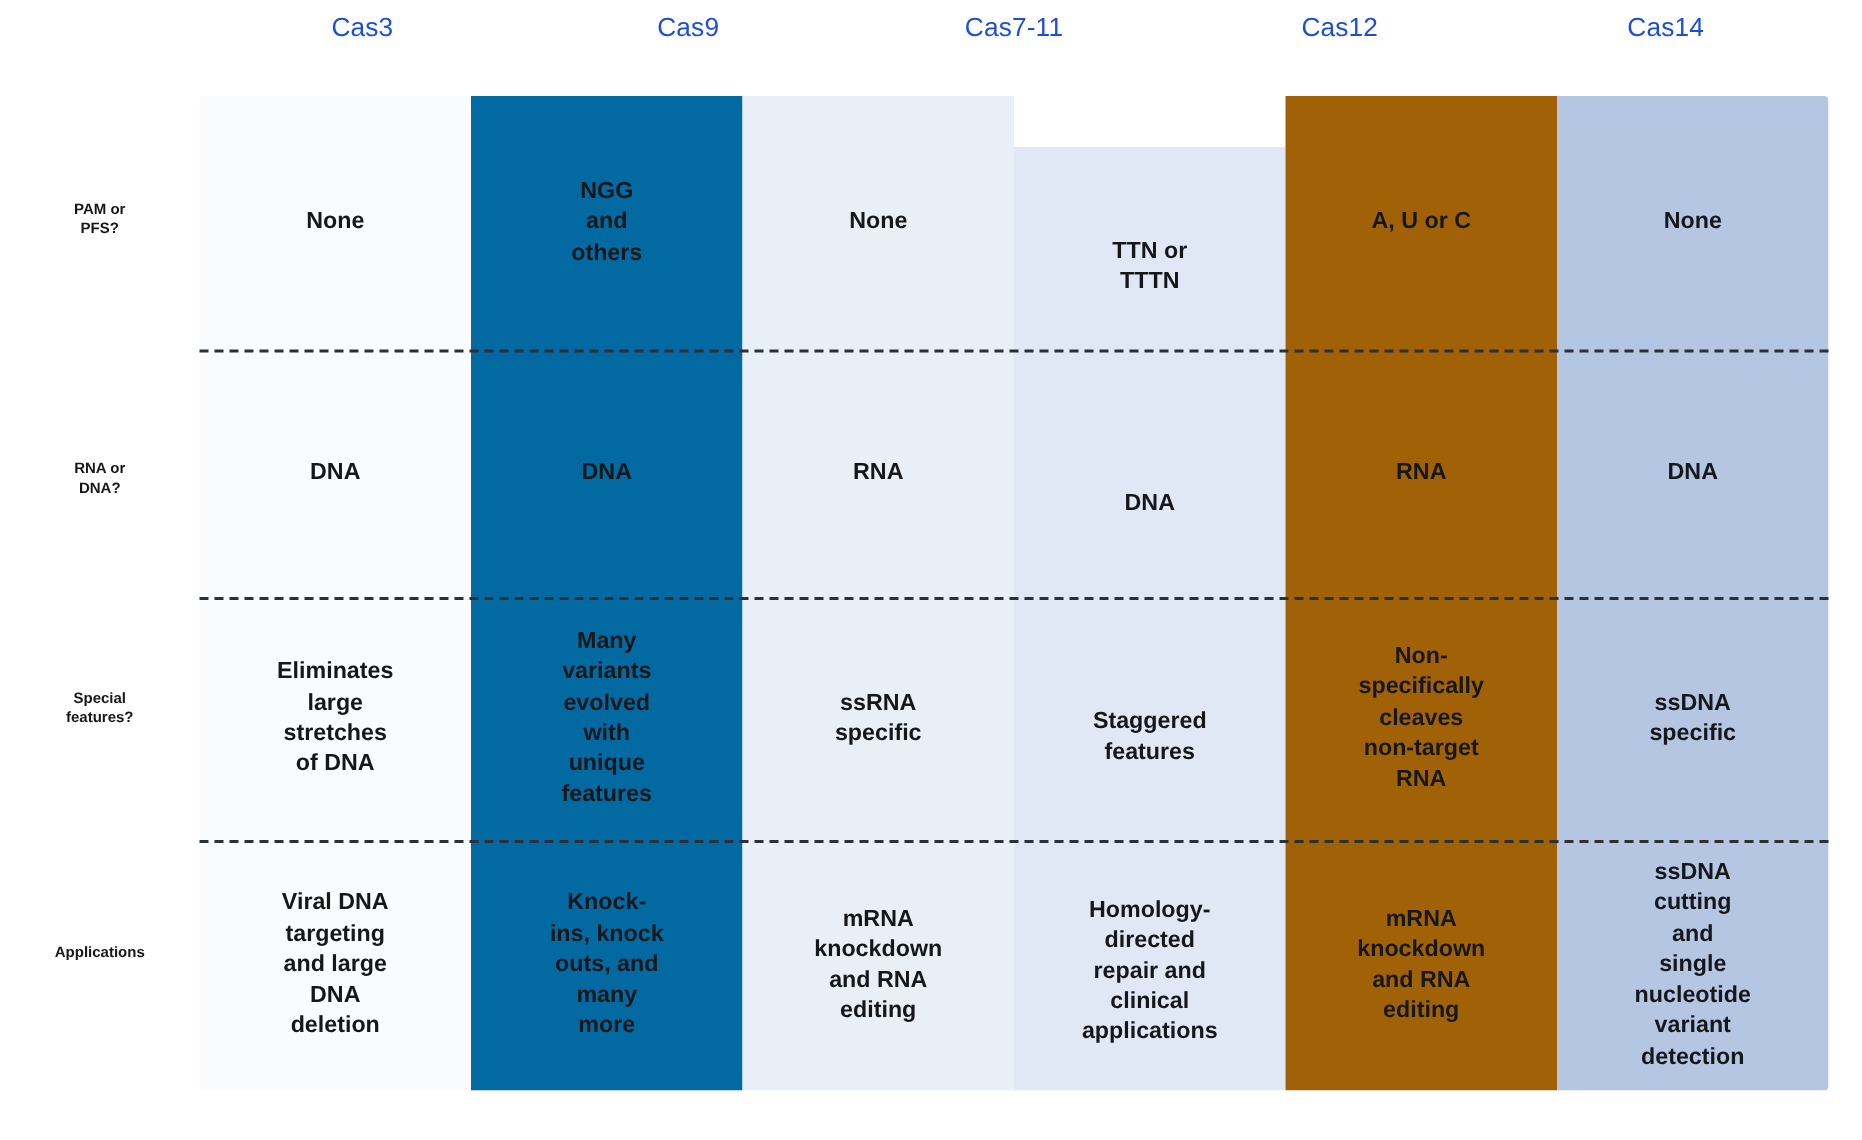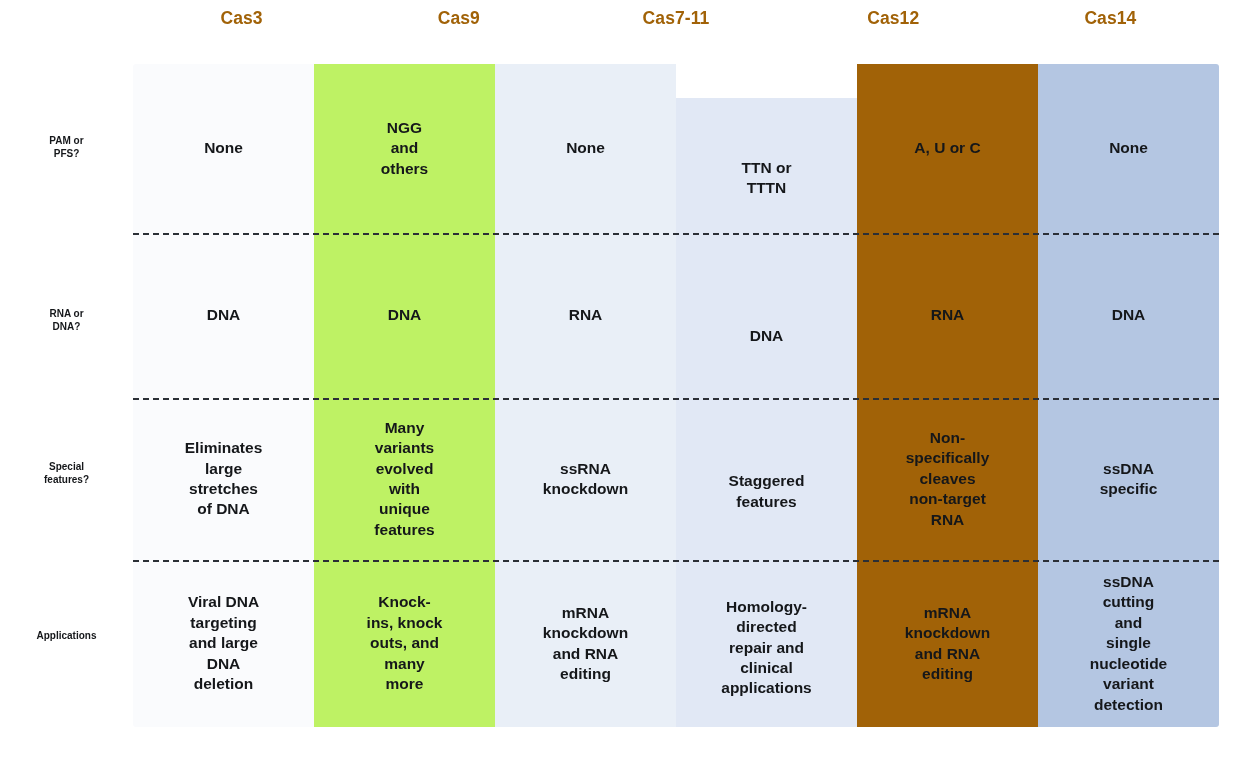--- a/index.html
+++ b/index.html
@@ -31,23 +31,23 @@
     width: 1086px;
     height: 64px;
     display: flex;
   }
   .col-header {
     flex: 1 1 0;
     display: flex;
     align-items: center;
     justify-content: center;
     font-size: 17.5px;
-    font-weight: bold;
+    font-weight: normal;
     letter-spacing: 0.1px;
-    color: #a16207;
+    color: #1d4ed8;
     padding-bottom: 28px;
     box-sizing: border-box;
   }
 
   
   #table-body {
     position: absolute;
     left: 133px;
     top: 64px;
     width: 1086px;
@@ -128,21 +128,21 @@
 large
 stretches
 of DNA</div>
       <div class="cell r3">Viral DNA
 targeting
 and large
 DNA
 deletion</div>
     </div>
 
-    <div class="col-band" style="background: #bef264;">
+    <div class="col-band" style="background: #0369a1;">
       <div class="cell r0">NGG
 and
 others</div>
       <div class="cell r1">DNA</div>
       <div class="cell r2">Many
 variants
 evolved
 with
 unique
 features</div>
@@ -150,21 +150,21 @@
 ins, knock
 outs, and
 many
 more</div>
     </div>
 
     <div class="col-band" style="background: rgb(233, 239, 247);">
       <div class="cell r0">None</div>
       <div class="cell r1">RNA</div>
       <div class="cell r2">ssRNA
-knockdown</div>
+specific</div>
       <div class="cell r3">mRNA
 knockdown
 and RNA
 editing</div>
     </div>
 
     <div class="col-band" style="background: rgb(225, 232, 245); margin-top: 34px;">
       <div class="cell r0">TTN or
 TTTN</div>
       <div class="cell r1">DNA</div>

